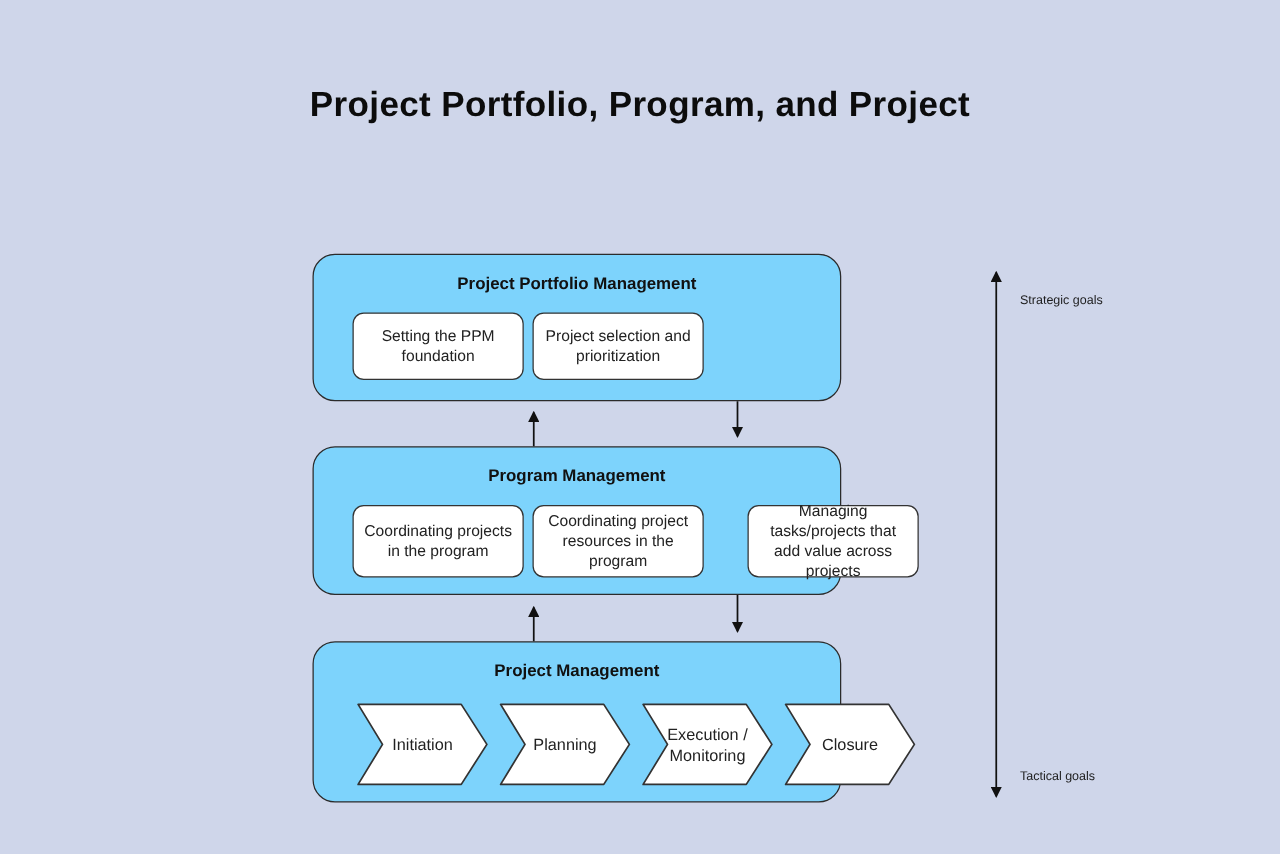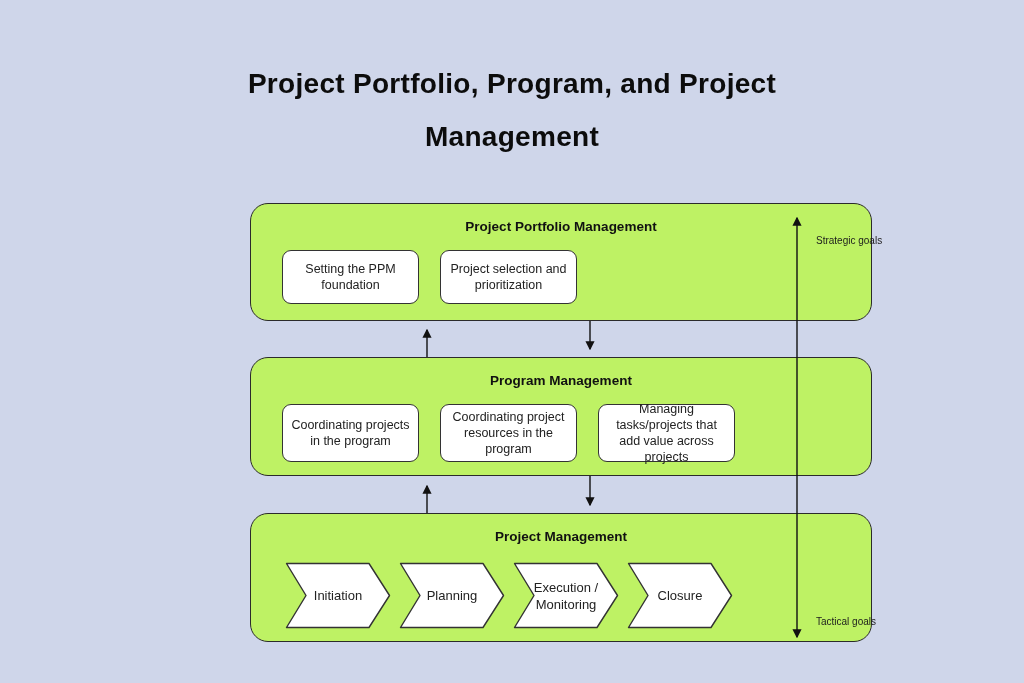--- a/index.html
+++ b/index.html
@@ -20,24 +20,24 @@
     text-align: center;
     font-weight: bold;
     font-size: 28px;
     line-height: 53px;
     color: #0c0c0c;
     letter-spacing: 0.3px;
   }
   .group {
     position: absolute;
     left: 250px;
-    width: 622px;
+    width: 423px;
     border: 1.6px solid #2b2b2b;
     border-radius: 18px;
-    background: #bef264;
+    background: #7dd3fc;
   }
   .group-1 { top: 203px; height: 118px; }
   .group-2 { top: 357px; height: 119px; }
   .group-3 { top: 513px; height: 129px; }
   .group-header {
     position: absolute;
     top: 15px;
     left: 0;
     width: 100%;
     text-align: center;
@@ -56,21 +56,21 @@
     justify-content: center;
     text-align: center;
     font-size: 12.5px;
     line-height: 16px;
     color: #222;
     padding: 2px 7px;
   }
   .row1 { top: 46px; height: 54px; }
   .row2 { top: 46px; height: 58px; }
   .c1 { left: 31px; }
-  .c2 { left: 189px; }
+  .c2 { left: 175px; }
   .c3 { left: 347px; }
   .chevron-wrap {
     position: absolute;
     top: 48px;
     width: 106px;
     height: 67px;
   }
   .s1 { left: 34px; }
   .s2 { left: 148px; }
   .s3 { left: 262px; }
@@ -103,21 +103,20 @@
   .axis-label-top { left: 816px; top: 231px; }
   .axis-label-bottom { left: 816px; top: 612px; }
 </style>
 </head>
 <body>
 
 <div class="canvas">
 
   <div class="title">
     <span>Project Portfolio, Program, and Project</span><br>
-    <span>Management</span>
   </div>
 
   <div class="group group-1">
     <div class="group-header">Project Portfolio Management</div>
     <div class="card row1 c1">Setting the PPM foundation</div>
     <div class="card row1 c2">Project selection and prioritization</div>
   </div>
 
   <div class="group group-2">
     <div class="group-header">Program Management</div>

